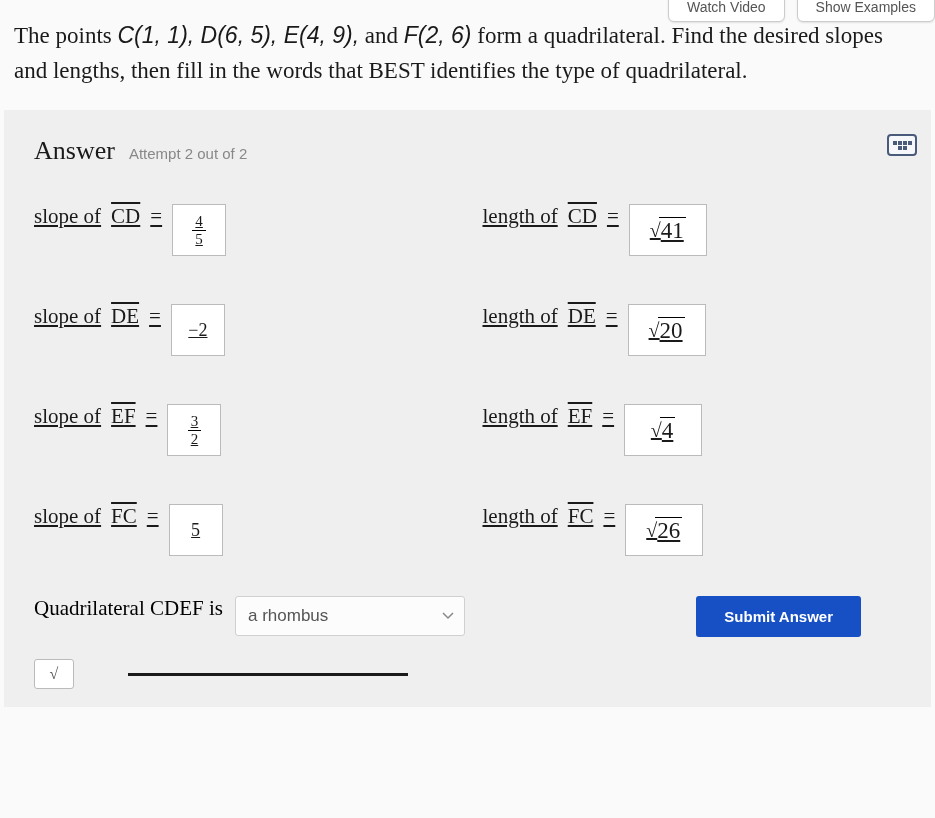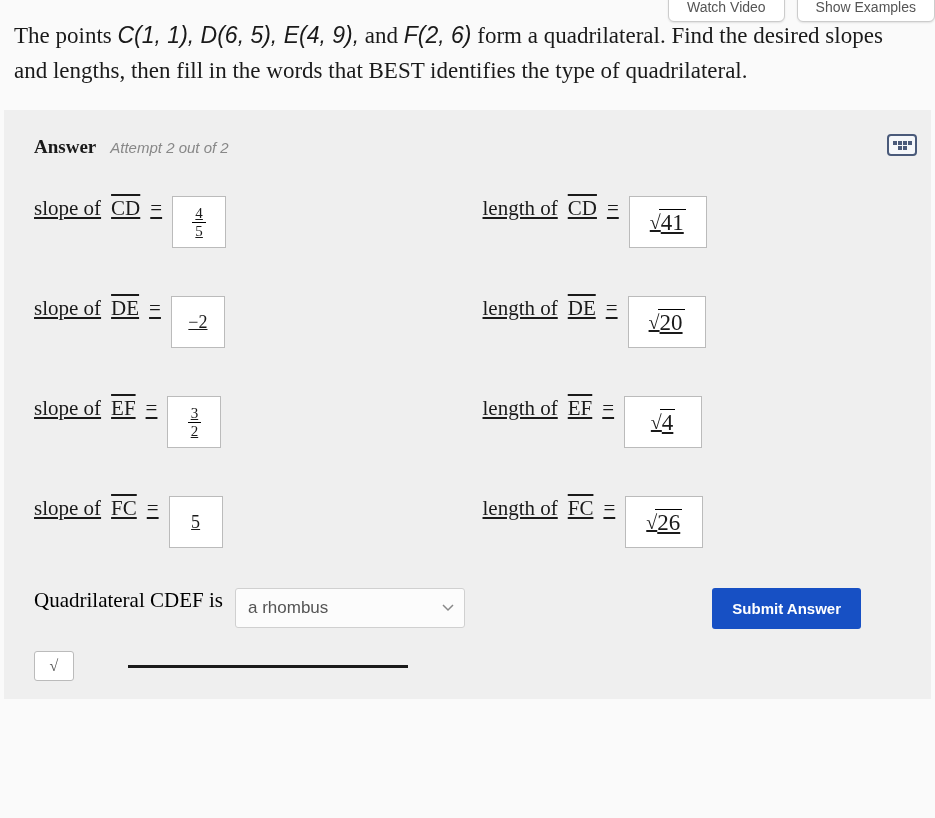--- a/index.html
+++ b/index.html
@@ -40,22 +40,22 @@
     margin: 0 4px;
     padding: 26px 30px 18px 30px;
     position: relative;
   }
   .answer-header {
     display: flex;
     align-items: baseline;
     gap: 14px;
     margin-bottom: 38px;
   }
-  .answer-title { font-weight: bold; font-size: 19px; color: #1a1a1a; }
-  .attempt { font-family: Arial, sans-serif; font-size: 15px; color: #888; font-style: italic; }
+  .answer-title { font-weight: normal; font-size: 26px; color: #1a1a1a; }
+  .attempt { font-family: Arial, sans-serif; font-size: 15px; color: #888; }
   .keypad-icon {
     position: absolute;
     right: 14px;
     top: 24px;
     width: 30px;
     height: 22px;
     border: 2px solid #4a5a7a;
     border-radius: 4px;
     background: #f5f7fa;
     display: flex;
@@ -139,21 +139,21 @@
   }
   .chevron svg { display: block; }
   .submit-btn {
     background: #1750c4;
     color: #fff;
     border: none;
     border-radius: 3px;
     font-family: Arial, sans-serif;
     font-size: 15px;
     font-weight: 600;
-    padding: 12px 20px;
+    padding: 12px 28px;
     margin-left: auto;
     margin-right: 40px;
   }
   .footer-tools {
     margin-top: 22px;
     display: flex;
     align-items: center;
     gap: 14px;
   }
   .sqrt-btn {

